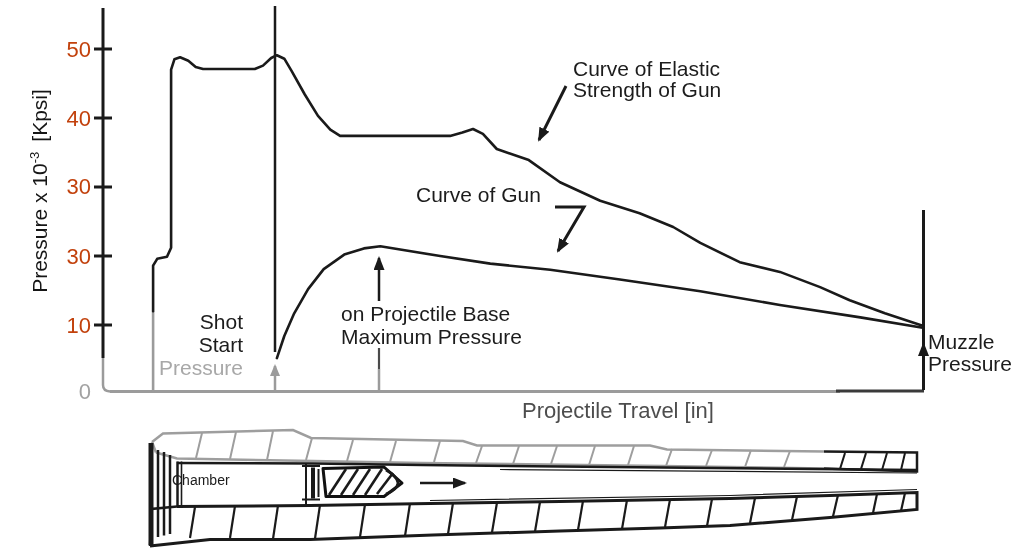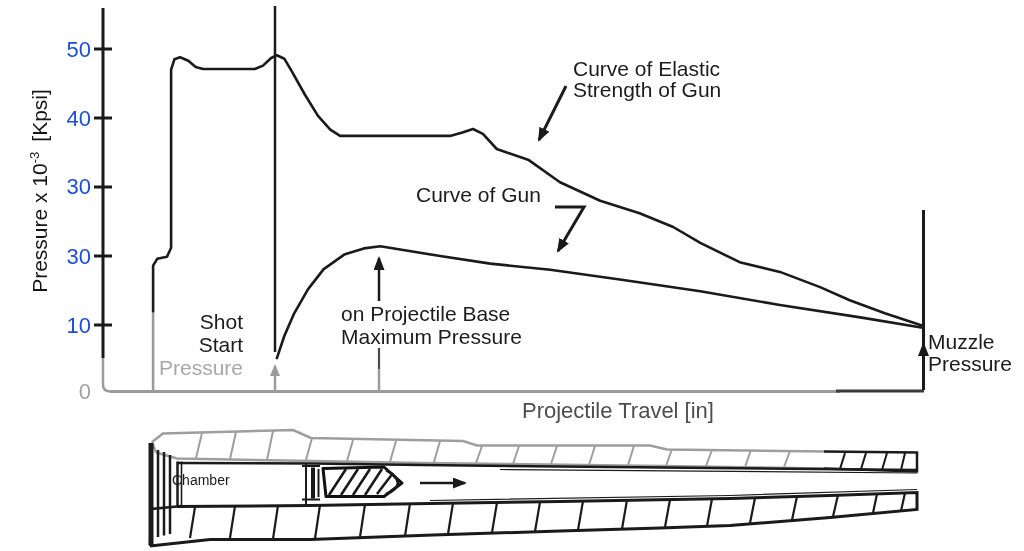--- a/index.html
+++ b/index.html
@@ -8,21 +8,21 @@
     font-family:"Liberation Sans","DejaVu Sans",sans-serif;color:#1a1a1a;
   }
   .stage svg{position:absolute;left:0;top:0;}
   .lbl{position:absolute;white-space:nowrap;line-height:23px;font-size:21px;color:#1c1c1c;}
   .ylab{
     position:absolute;left:-100px;top:178px;width:280px;height:26px;text-align:center;
     transform:rotate(-90deg);font-size:21px;color:#161616;
   }
   .ylab sup{font-size:13px;}
   .ylab .unit{margin-left:10px;}
-  .ytick{position:absolute;left:55px;width:36px;text-align:right;font-size:22px;color:#1d4ed8;line-height:22px;}
+  .ytick{position:absolute;left:55px;width:36px;text-align:right;font-size:22px;color:#c2410c;line-height:22px;}
   .yt0{top:39px}.yt1{top:108px}.yt2{top:176px}.yt3{top:246px}.yt4{top:315px}
   .yt5{top:381px;color:#a2a2a2;}
   .xlab{position:absolute;left:492px;top:398px;font-size:22px;color:#4d4d4d;margin-left:30px;}
   .shot{left:159px;top:310px;text-align:right;}
   .shot .gray{color:#a8a8a8;}
   .maxp{left:341px;top:302px;}
   .elas{left:573px;top:58px;line-height:21px;}
   .ptlb{left:416px;top:184px;line-height:22px;}
   .muzz{left:928px;top:331px;line-height:22px;}
   .chamber{left:172px;top:469px;font-size:14px;}

